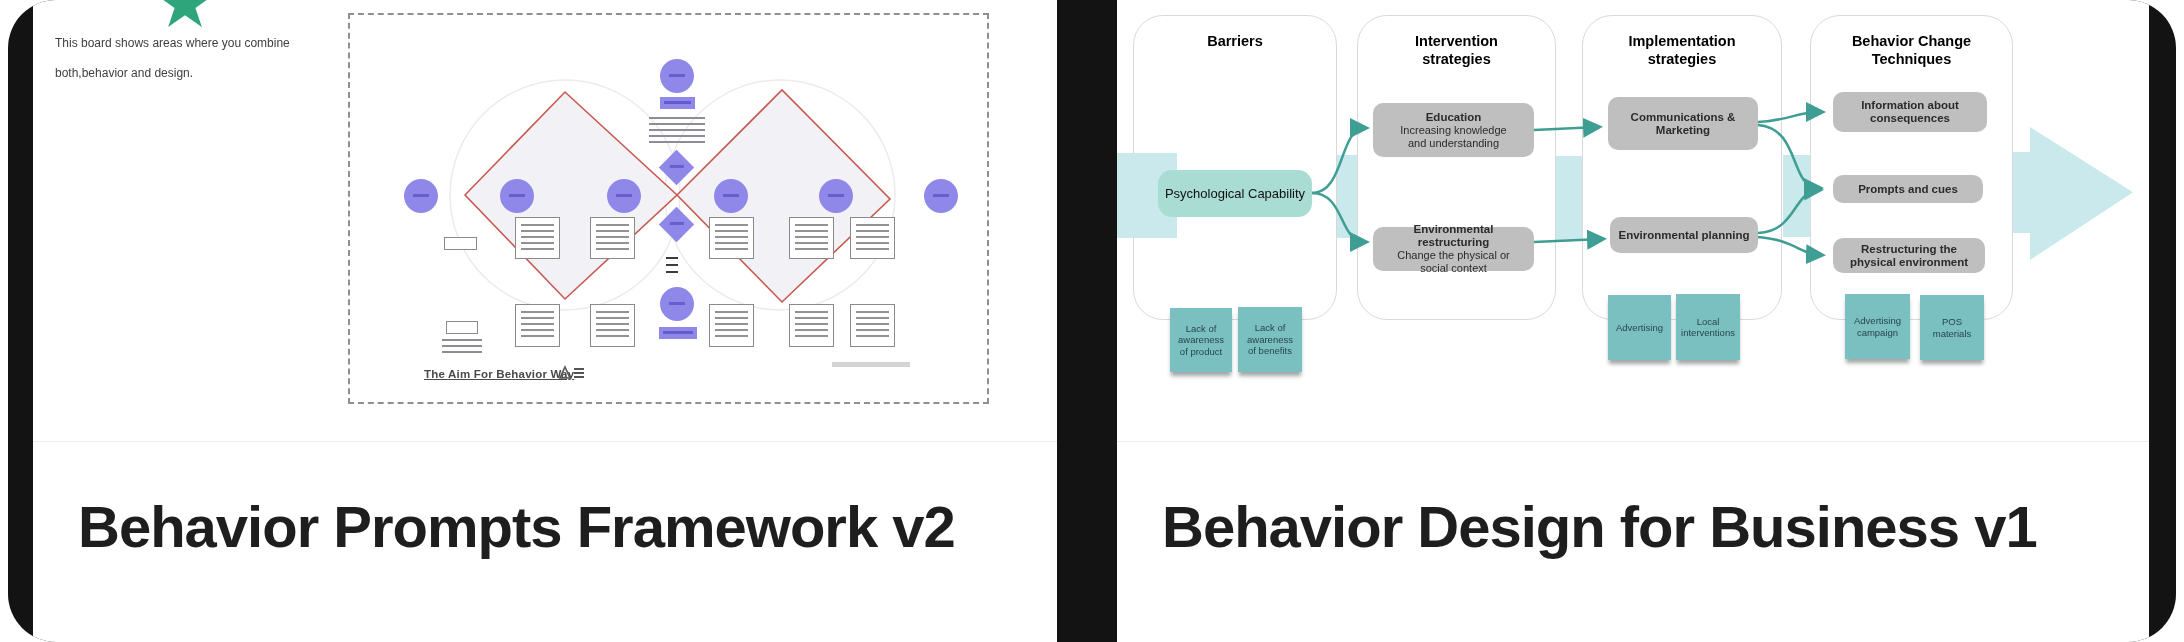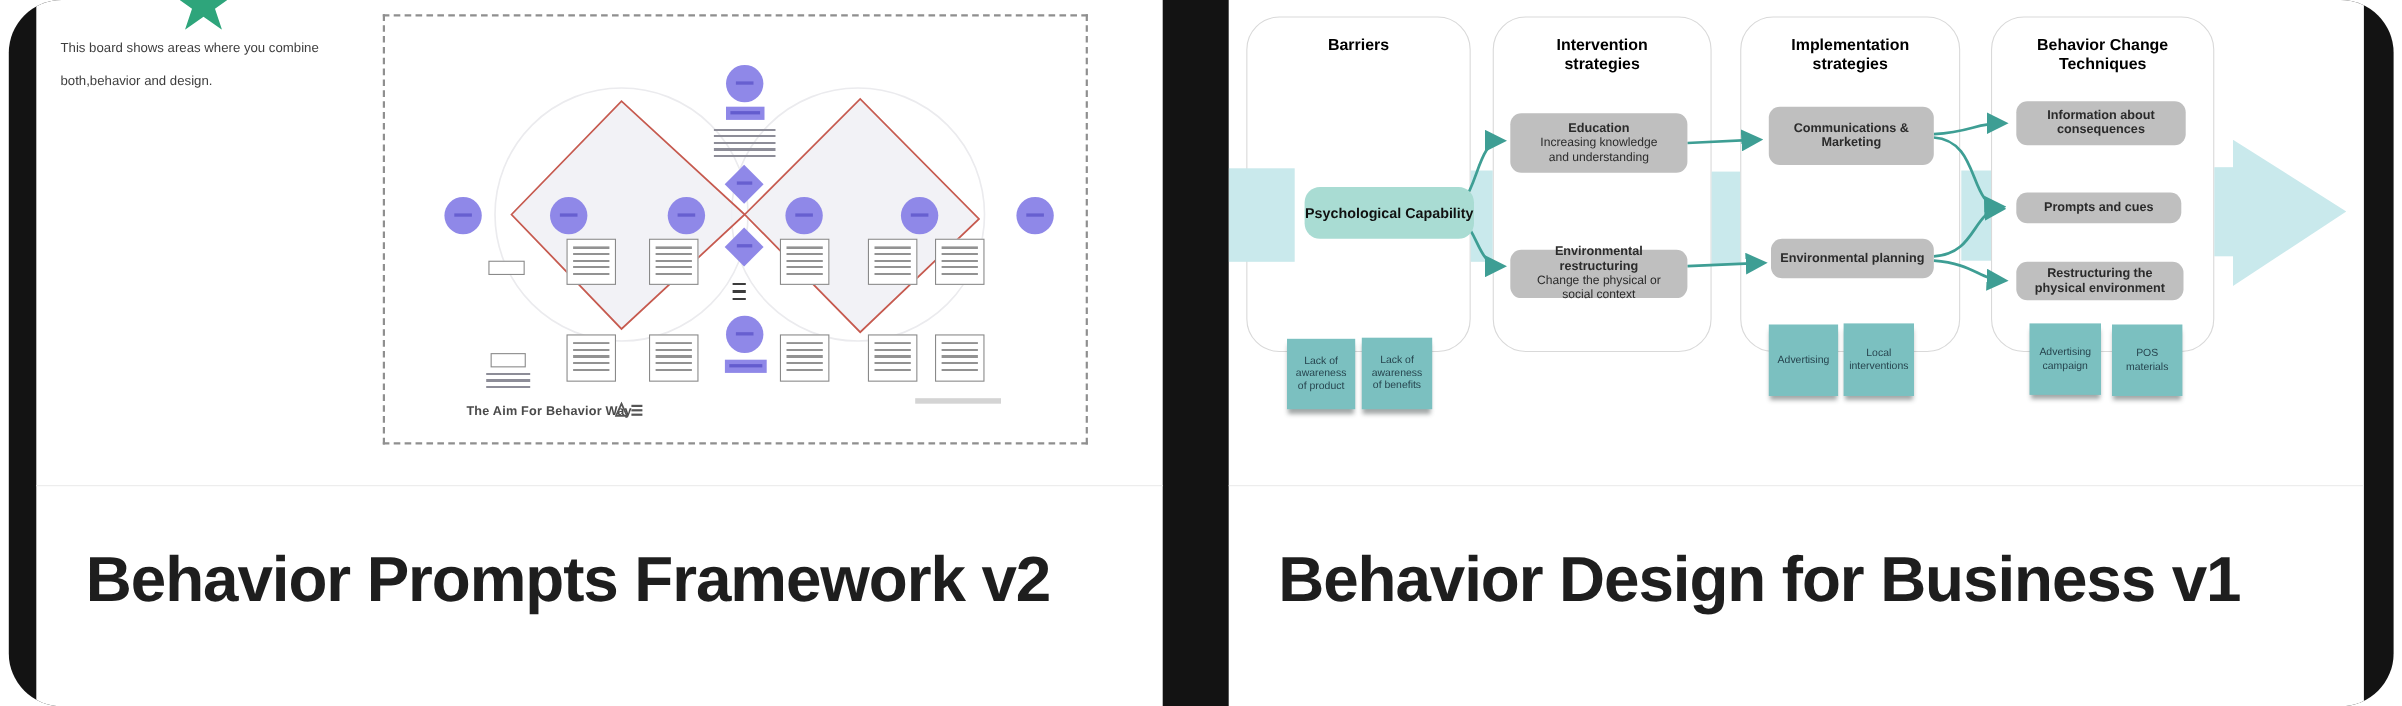--- a/index.html
+++ b/index.html
@@ -25,35 +25,35 @@
   .pcirc::after{content:"";position:absolute;left:9px;top:15px;width:16px;height:3px;background:var(--purple_dark);opacity:.8;}
   .prect{position:absolute;background:var(--purple);}
   .prect.smudged::after{content:"";position:absolute;left:4px;top:4px;right:4px;height:3px;background:var(--purple_dark);opacity:.85;}
   .pdiamond{position:absolute;width:25px;height:25px;background:var(--purple);transform:rotate(45deg);}
   .pdiamond::after{content:"";position:absolute;left:5px;top:10px;width:14px;height:3px;background:var(--purple_dark);transform:rotate(-45deg);opacity:.8;}
   .tiny-lines{position:absolute;background:repeating-linear-gradient(to bottom,#8d8d98 0 2px,transparent 2px 6px);}
   .wbox{position:absolute;width:45px;background:#fff;border:1px solid #8a8a8a;box-sizing:border-box;}
   .wbox .fill{position:absolute;left:5px;right:5px;top:6px;bottom:6px;background:repeating-linear-gradient(to bottom,#777 0 2px,transparent 2px 6px);opacity:.8;}
   .sbox{position:absolute;background:#fff;border:1px solid #8a8a8a;box-sizing:border-box;}
   .dash-stack{position:absolute;width:12px;height:18px;background:repeating-linear-gradient(to bottom,#3c3c3c 0 2px,transparent 2px 7px);}
-  .bf-footer{position:absolute;left:74px;top:353px;font-size:11.5px;font-weight:600;color:#4a4a4a;letter-spacing:.2px;}
+  .bf-footer{position:absolute;left:74px;top:353px;font-size:11.5px;font-weight:600;color:#4a4a4a;letter-spacing:.2px;text-decoration:underline;}
   .logo-mark{position:absolute;left:209px;top:350px;}
   .blurbar{position:absolute;height:5px;background:#c2c2c2;opacity:.7;}
 
   
   .flow-root{position:absolute;left:0;top:0;width:1032px;height:441px;filter:blur(.45px);}
   .fcol{position:absolute;top:15px;height:305px;background:#fff;border:1.5px solid #d9d9d9;border-radius:30px;box-sizing:border-box;z-index:1;}
   .fcol-title{position:absolute;top:16px;left:0;width:100%;text-align:center;font-size:14.5px;line-height:18px;font-weight:700;color:#000000;}
   .band{position:absolute;background:var(--cyan);z-index:2;}
   .band-head{position:absolute;left:913px;top:127px;width:103px;height:133px;background:var(--cyan);clip-path:polygon(0 0,100% 49%,0 100%);z-index:2;}
   .flow-svg{position:absolute;left:0;top:0;z-index:3;pointer-events:none;}
   .fbox{position:absolute;display:flex;flex-direction:column;align-items:center;justify-content:center;text-align:center;z-index:4;box-sizing:border-box;}
   .fbox.gray{background:var(--gray_box);border-radius:10px;color:#2b2b2b;font-size:11px;line-height:13px;}
   .fbox.gray .hd{font-weight:700;font-size:11.5px;}
-  .fbox.mint{background:var(--mint);border-radius:14px;font-size:13px;font-weight:700;color:#111;margin-left:28px;}
+  .fbox.mint{background:var(--mint);border-radius:14px;font-size:13px;font-weight:400;color:#111;}
   .sticky{position:absolute;background:var(--sticky);color:var(--sticky_ink);display:flex;align-items:center;justify-content:center;text-align:center;
           font-size:9.5px;line-height:11.5px;z-index:4;box-shadow:0 5px 4px -1px rgba(50,60,60,.45);}
   .preline{white-space:pre-line;}
 </style>
 </head>
 <body>
 
 <div class="stage">
   <div class="frame">
 

